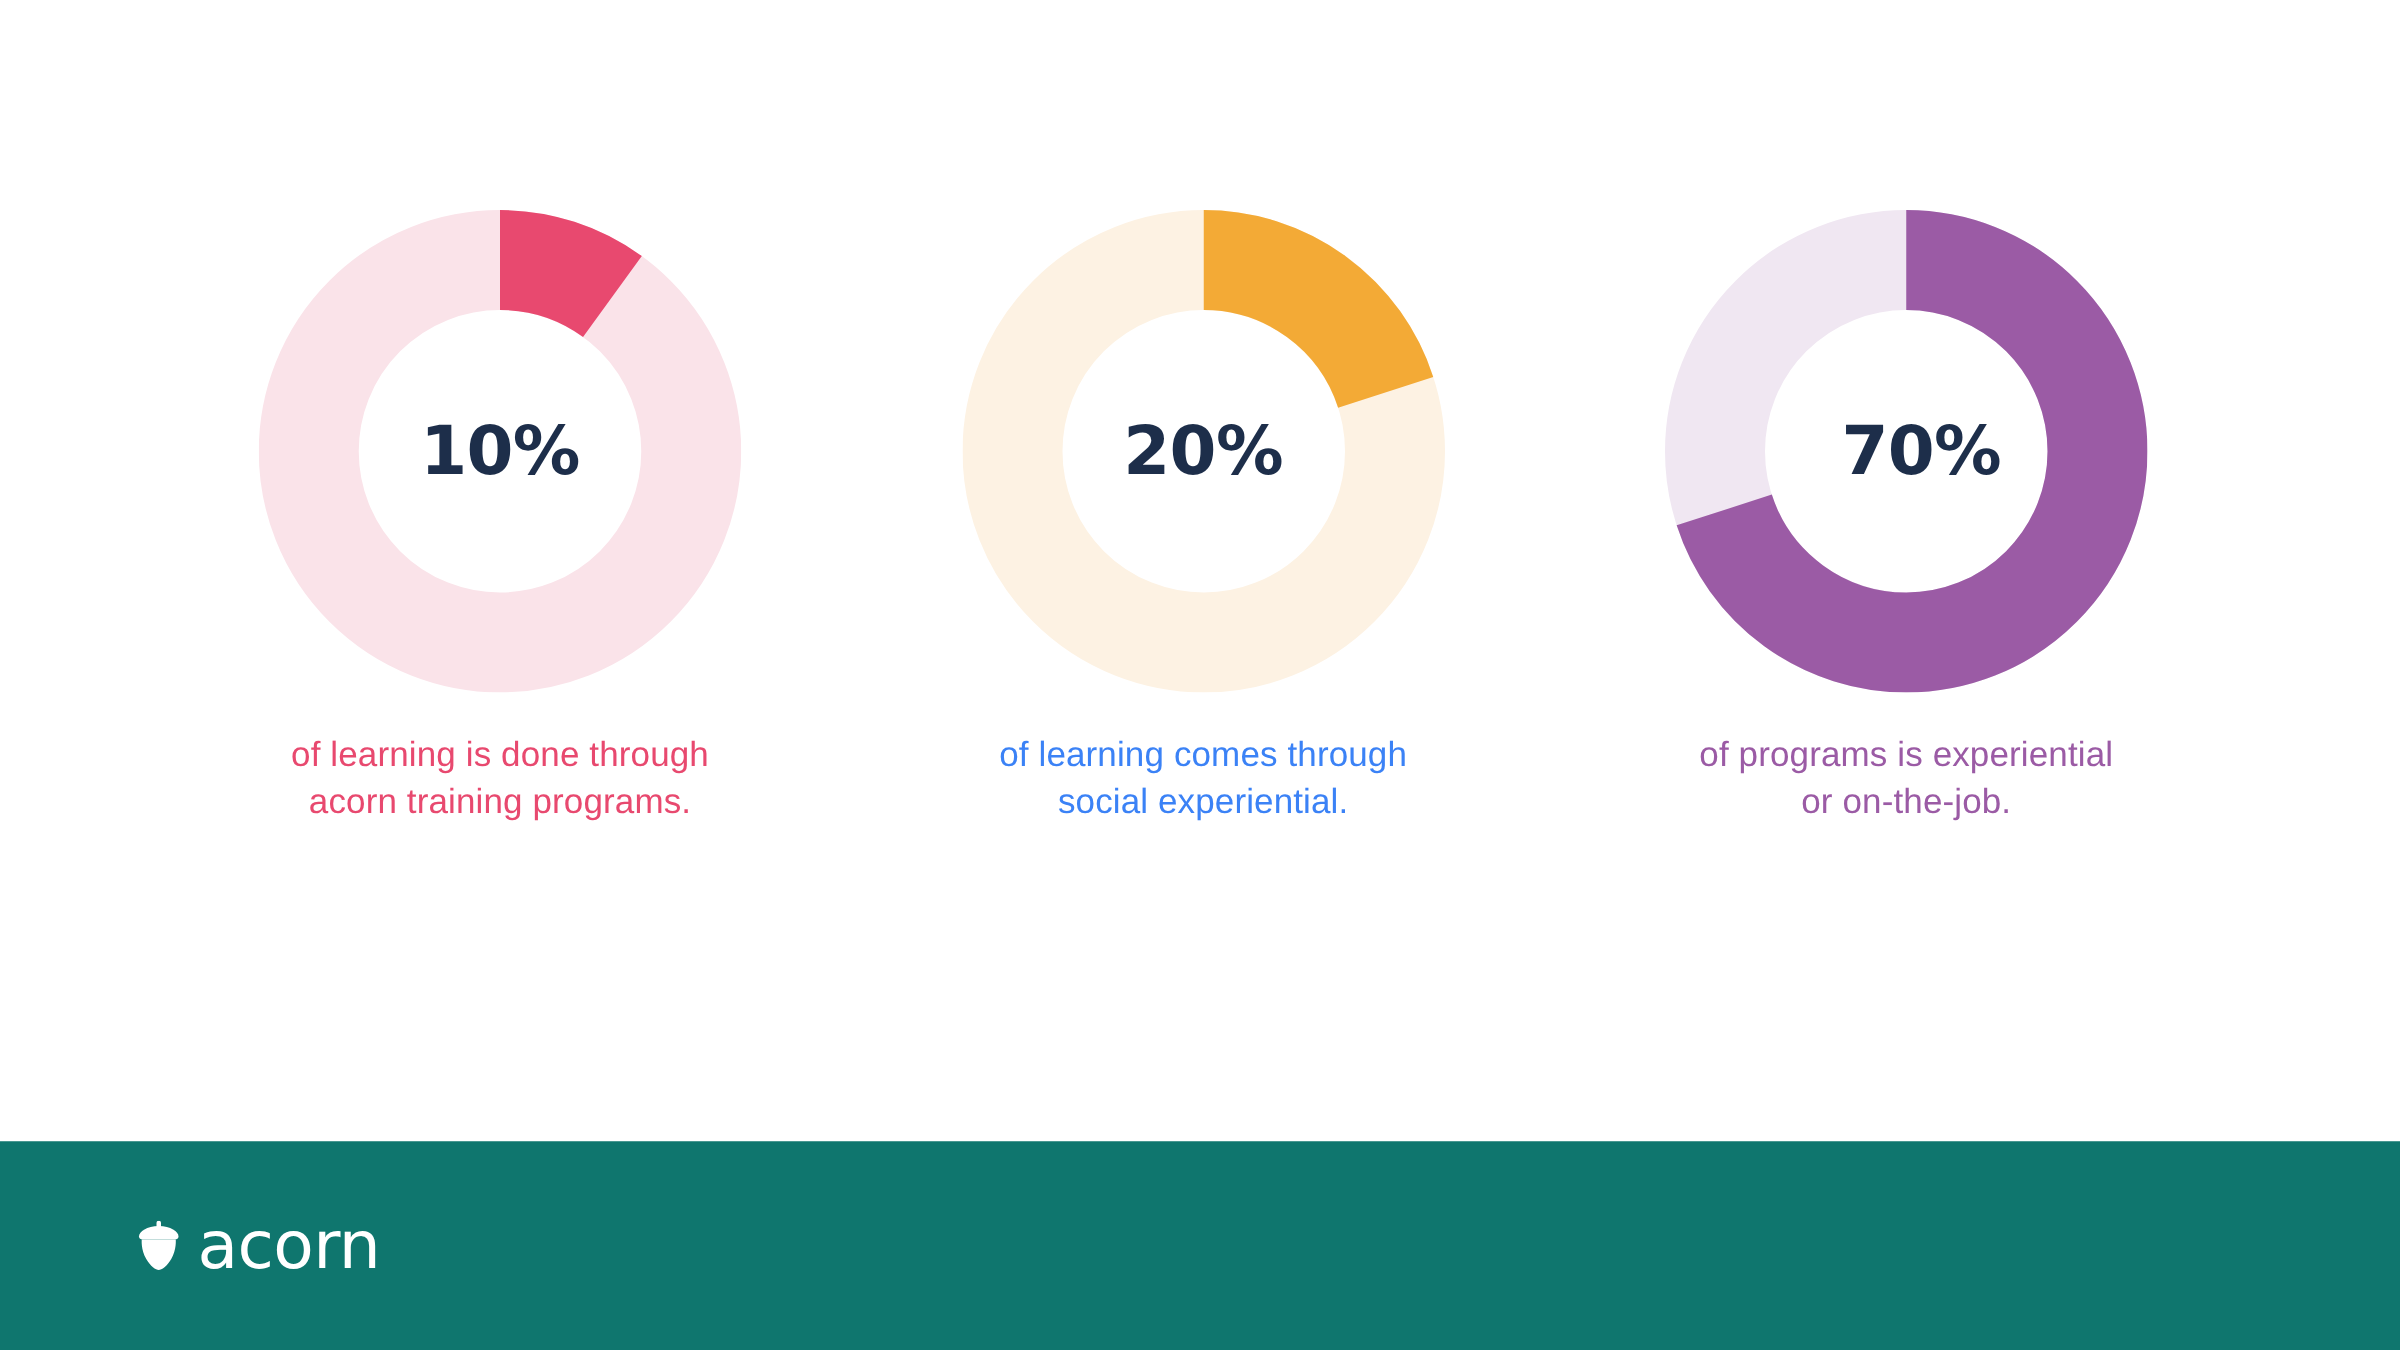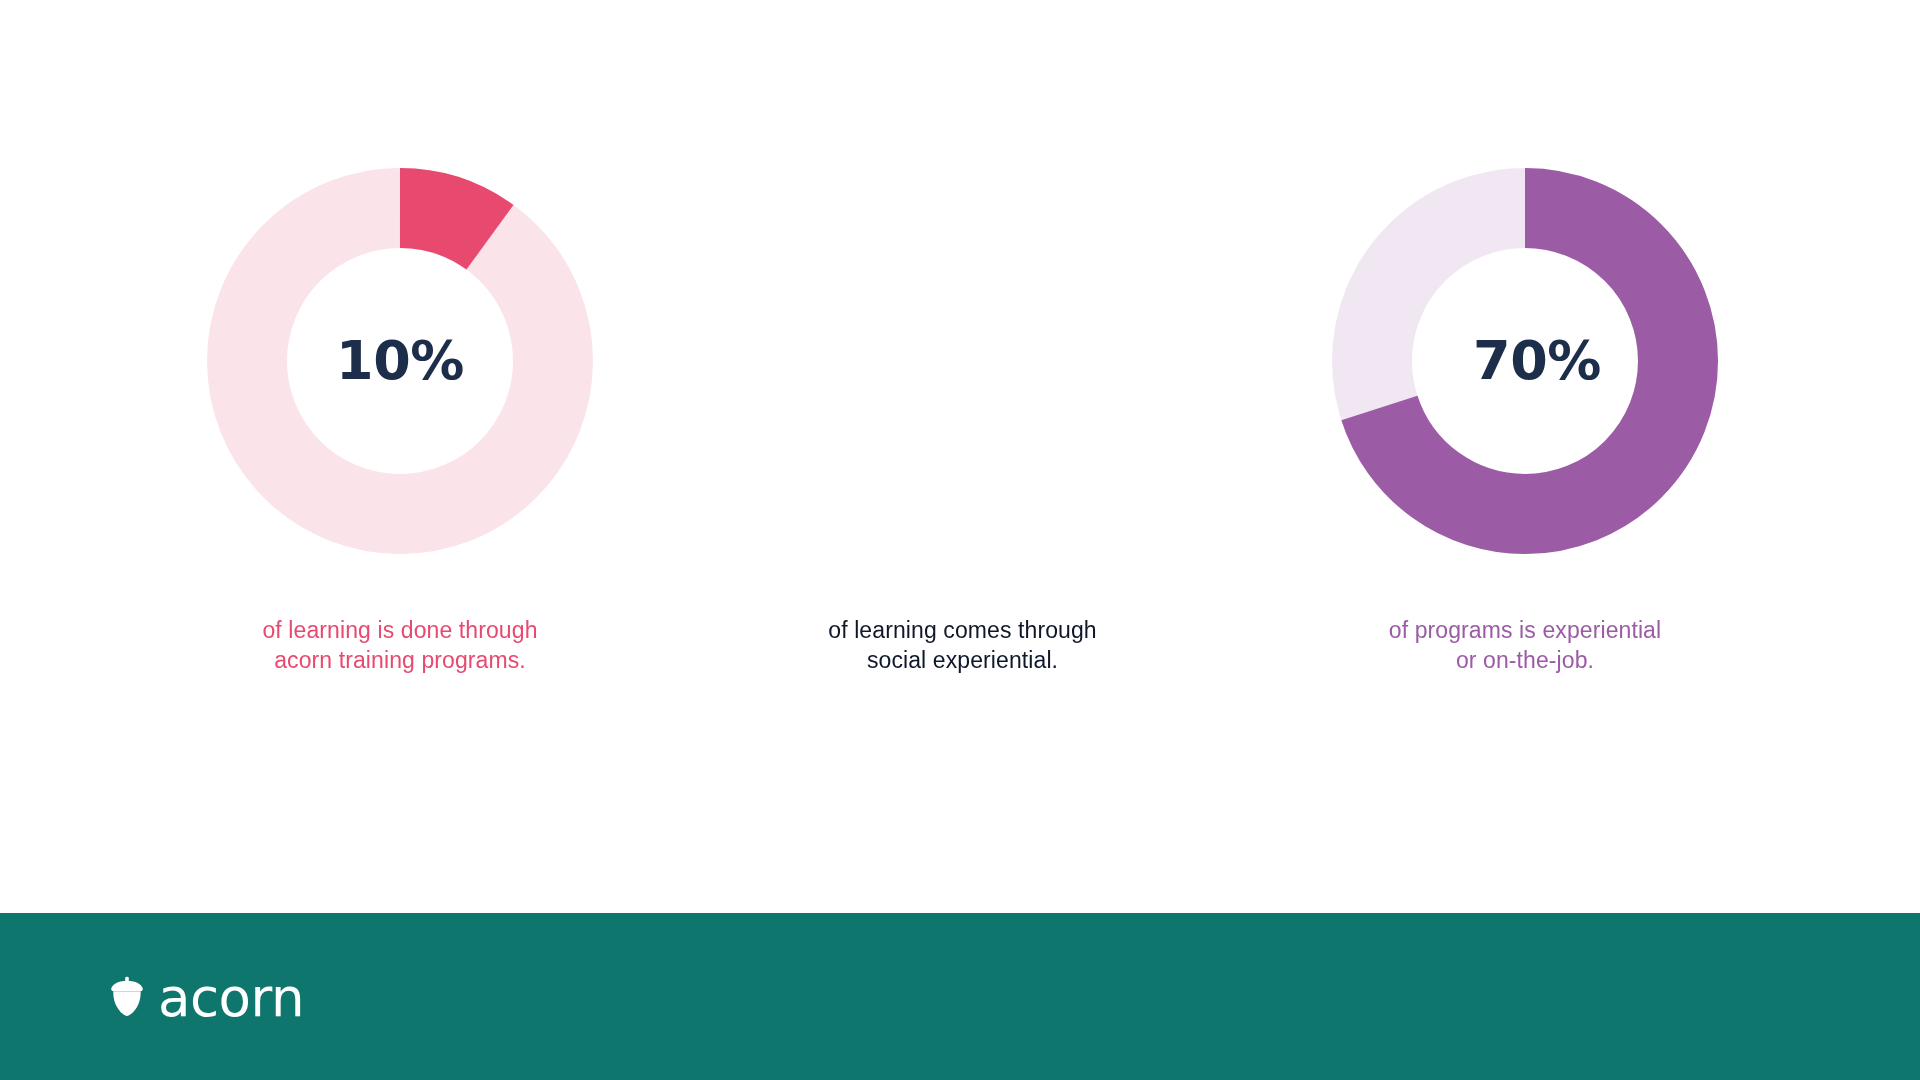--- a/index.html
+++ b/index.html
@@ -70,23 +70,23 @@
     font-size: 54px;
     font-weight: bold;
     color: #1d2e4a;
     letter-spacing: -0.5px;
     line-height: 1;
     font-family: "DejaVu Sans", "Liberation Sans", sans-serif;
   }
 
   
   .caption {
-    margin-top: 61px;
+    margin-top: 32px;
     text-align: center;
-    font-size: 23px;
+    font-size: 28px;
     line-height: 1.32;
     letter-spacing: 0.1px;
     max-width: 400px;
   }
 
   
   .footer {
     position: absolute;
     left: 0;
     top: 913px;
@@ -136,21 +136,30 @@
         </div>
       </div>
       <div class="caption" id="cap-0" style="color: rgb(232, 73, 111);">
         <span>of learning is done through</span>
         <br>
         <span>acorn training programs.</span>
       </div>
     </div>
 
     <div class="card">
-      <div class="caption" id="cap-1" style="color: #0f172a;">
+      <div class="donut-wrap">
+        <svg class="donut-svg" viewBox="0 0 386 386">
+          <circle id="track-1" cx="193" cy="193" r="153" fill="none" stroke="#fdf2e3" stroke-width="80"></circle>
+          <circle id="arc-1" cx="193" cy="193" r="153" fill="none" stroke="#f3aa36" stroke-width="80" transform="rotate(-90 193 193)" stroke-dasharray="192.26547039969535 769.0618815987814" stroke-dashoffset="0"></circle>
+        </svg>
+        <div class="donut-center">
+          <span class="donut-value" style="color: rgb(29, 46, 74);">20%</span>
+        </div>
+      </div>
+      <div class="caption" id="cap-1" style="color: #3b82f6;">
         <span>of learning comes through</span>
         <br>
         <span>social experiential.</span>
       </div>
     </div>
 
     <div class="card">
       <div class="donut-wrap">
         <svg class="donut-svg" viewBox="0 0 386 386">
           <circle id="track-2" cx="193" cy="193" r="153" fill="none" stroke="#f0e7f2" stroke-width="80"></circle>

